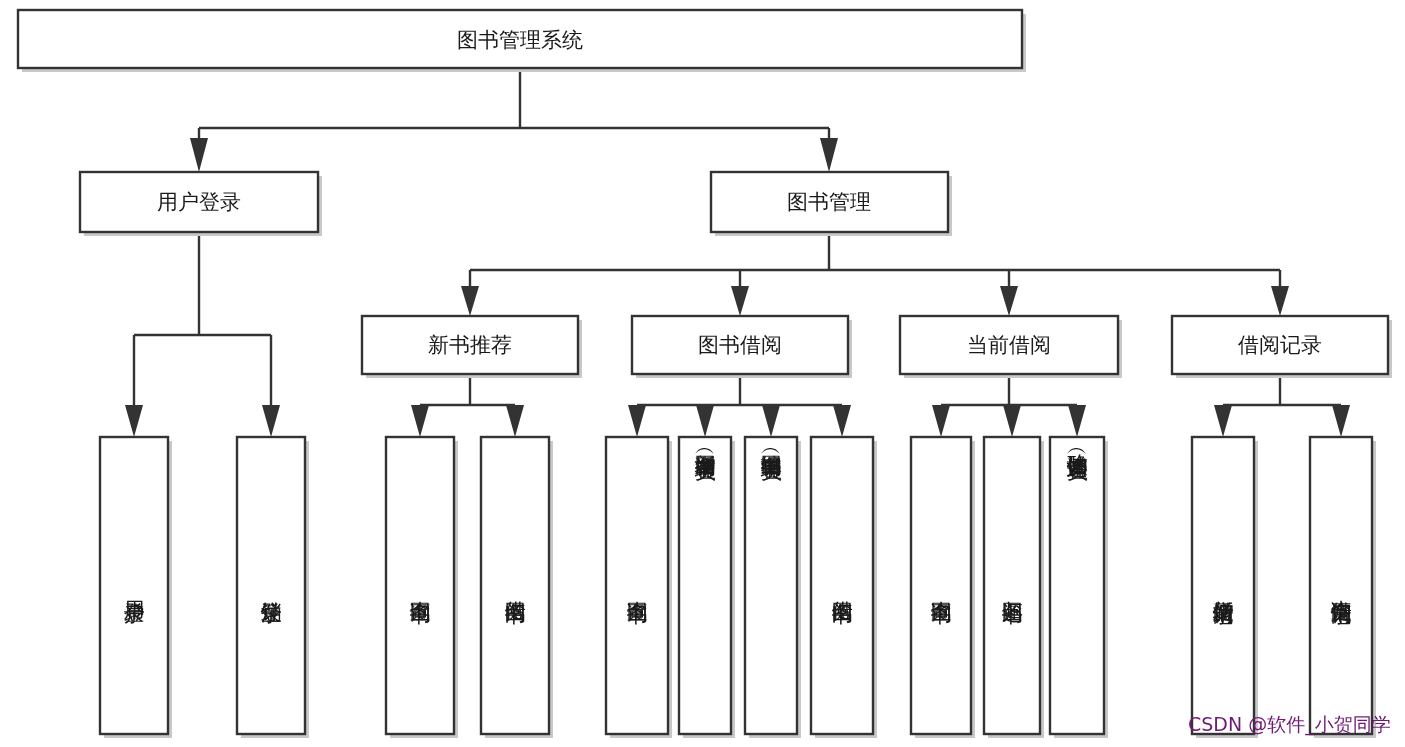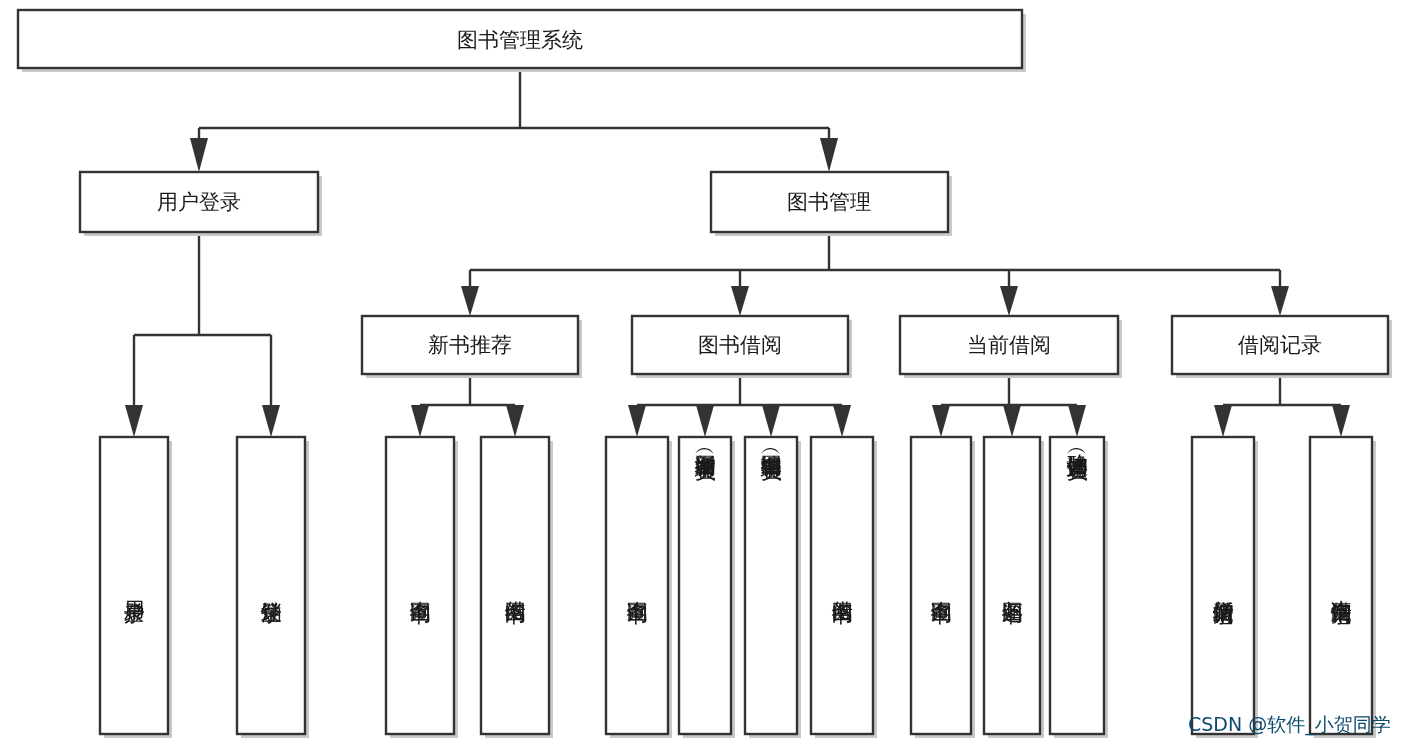--- a/index.html
+++ b/index.html
@@ -70,21 +70,21 @@
     display: flex;
     align-items: center;
     justify-content: center;
   }
   .watermark {
     position: absolute;
     left: 1188px;
     top: 712px;
     font-family: "DejaVu Sans", "Liberation Sans", sans-serif;
     font-size: 19px;
-    color: #0c4a6e;
+    color: #701a75;
     white-space: nowrap;
   }
 </style>
 </head>
 <body>
 
 <div id="diagram-root">
 
   <svg id="flow-svg" viewBox="0 0 1405 747">
 

